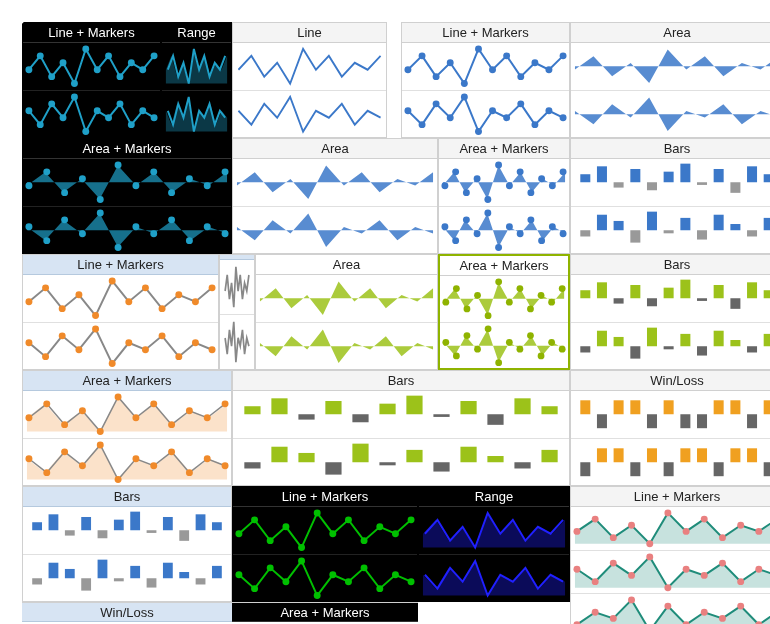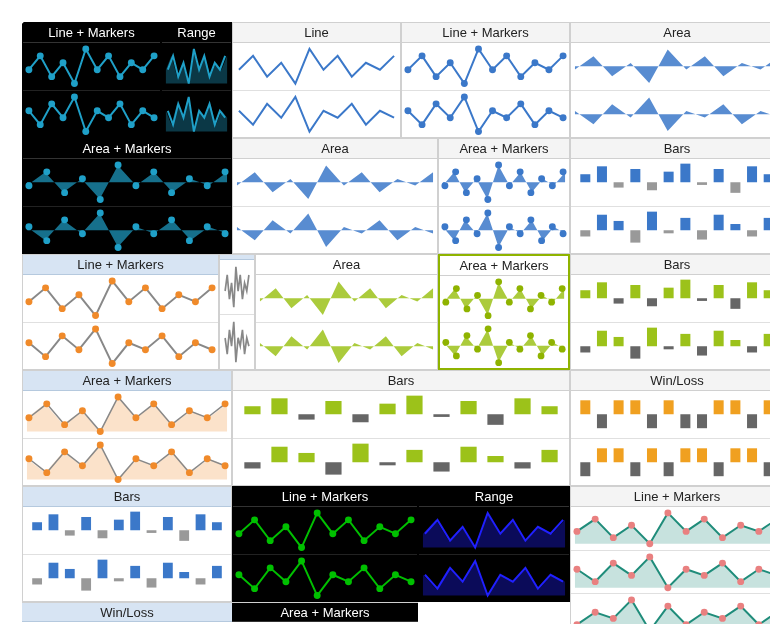--- a/index.html
+++ b/index.html
@@ -125,21 +125,21 @@
           </svg>
         </div>
         <div class="spark dark">
           <svg viewBox="0 0 71 47" preserveAspectRatio="none">
             <path d="M 4 41 L 4.0 20.0 L 9.7 34.0 L 15.5 13.0 L 21.2 27.0 L 26.9 6.0 L 32.6 41.0 L 38.4 20.0 L 44.1 27.0 L 49.8 13.0 L 55.5 34.0 L 61.3 20.0 L 67.0 27.0 L 67 41 Z" fill="#1fa0c8" fill-opacity="0.35"></path>
             <path d="M6.0 20.0 L11.4 34.0 L16.7 13.0 L22.1 27.0 L27.5 6.0 L32.8 41.0 L38.2 20.0 L43.5 27.0 L48.9 13.0 L54.3 34.0 L59.6 20.0 L65.0 27.0 " fill="none" stroke="#1fa0c8" stroke-width="2"></path>
           </svg>
         </div>
       </div>
     </div>
-    <div class="panel light" style="left: 214px; top: 4px; width: 169px; height: 116px;">
+    <div class="panel light" style="left: 214px; top: 4px; width: 155px; height: 116px;">
       <div class="hdr light">Line</div>
       <div class="rows">
         <div class="spark">
           <svg viewBox="0 0 169 47" preserveAspectRatio="none">
             <path d="M6.0 27.0 L20.3 13.0 L34.5 34.0 L48.8 20.0 L63.1 41.0 L77.4 6.0 L91.6 27.0 L105.9 13.0 L120.2 34.0 L134.5 20.0 L148.7 27.0 L163.0 13.0 " fill="none" stroke="#3b78c9" stroke-width="2"></path>
           </svg>
         </div>
         <div class="spark">
           <svg viewBox="0 0 169 47" preserveAspectRatio="none">
             <path d="M6.0 20.0 L20.3 34.0 L34.5 13.0 L48.8 27.0 L63.1 6.0 L77.4 41.0 L91.6 20.0 L105.9 27.0 L120.2 13.0 L134.5 34.0 L148.7 20.0 L163.0 27.0 " fill="none" stroke="#3b78c9" stroke-width="2"></path>

